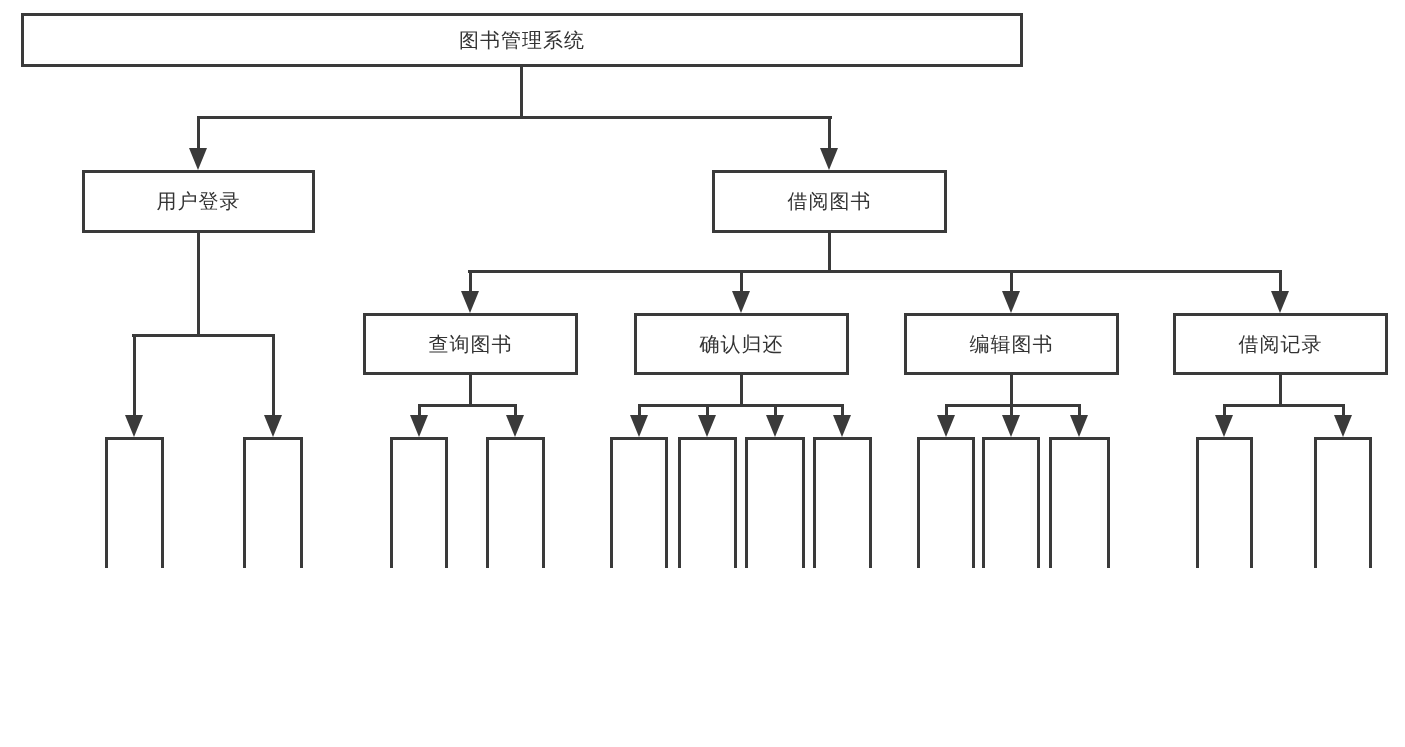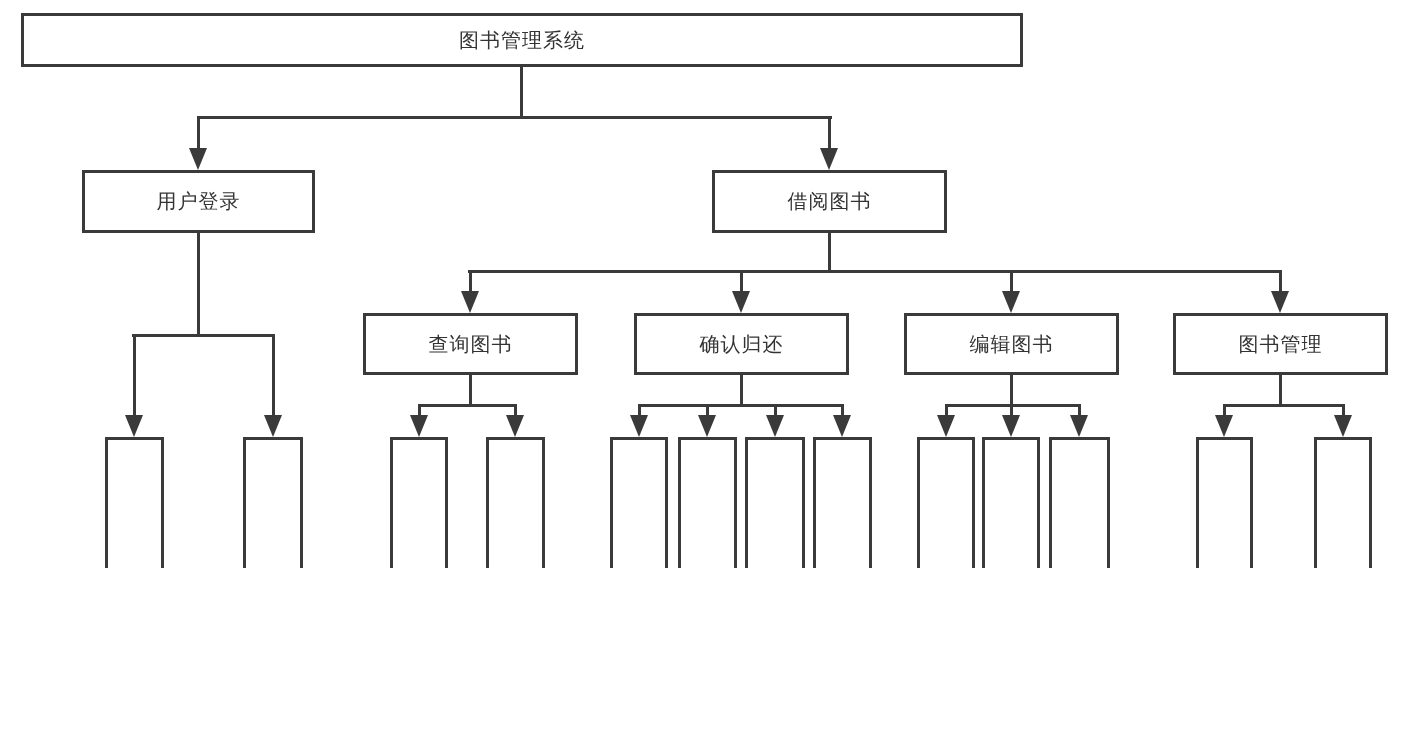--- a/index.html
+++ b/index.html
@@ -83,21 +83,21 @@
   <div class="box" style="left:363px;top:313px;width:215px;height:62px">
     <span>查询图书</span>
   </div>
   <div class="box" style="left:634px;top:313px;width:215px;height:62px">
     <span>确认归还</span>
   </div>
   <div class="box" style="left:904px;top:313px;width:215px;height:62px">
     <span>编辑图书</span>
   </div>
   <div class="box" style="left:1173px;top:313px;width:215px;height:62px">
-    <span>图书管理</span>
+    <span>借阅记录</span>
   </div>
 
   <div class="vl" style="left:469px;top:375px;height:31px"></div>
   <div class="hl" style="left:418px;top:404px;width:99px"></div>
   <div class="vl" style="left:418px;top:404px;height:13px"></div>
   <div class="ah" style="left:410px;top:415px"></div>
   <div class="vl" style="left:514px;top:404px;height:13px"></div>
   <div class="ah" style="left:506px;top:415px"></div>
 
   <div class="vl" style="left:740px;top:375px;height:31px"></div>

